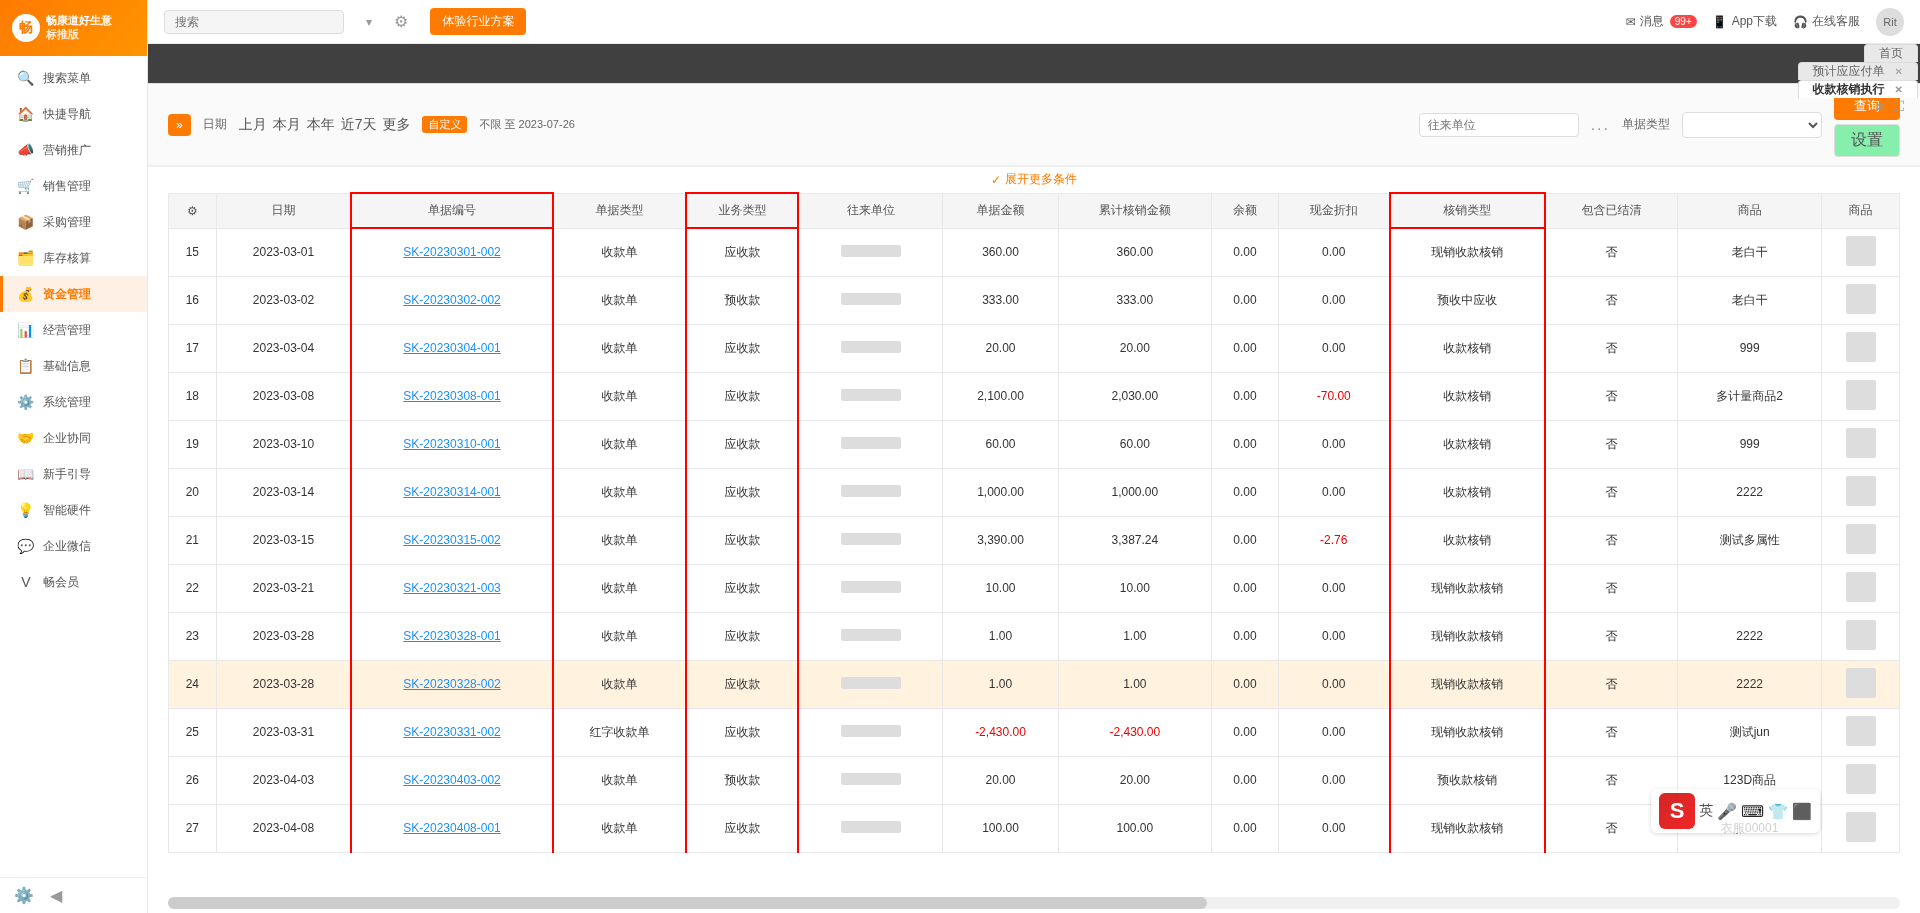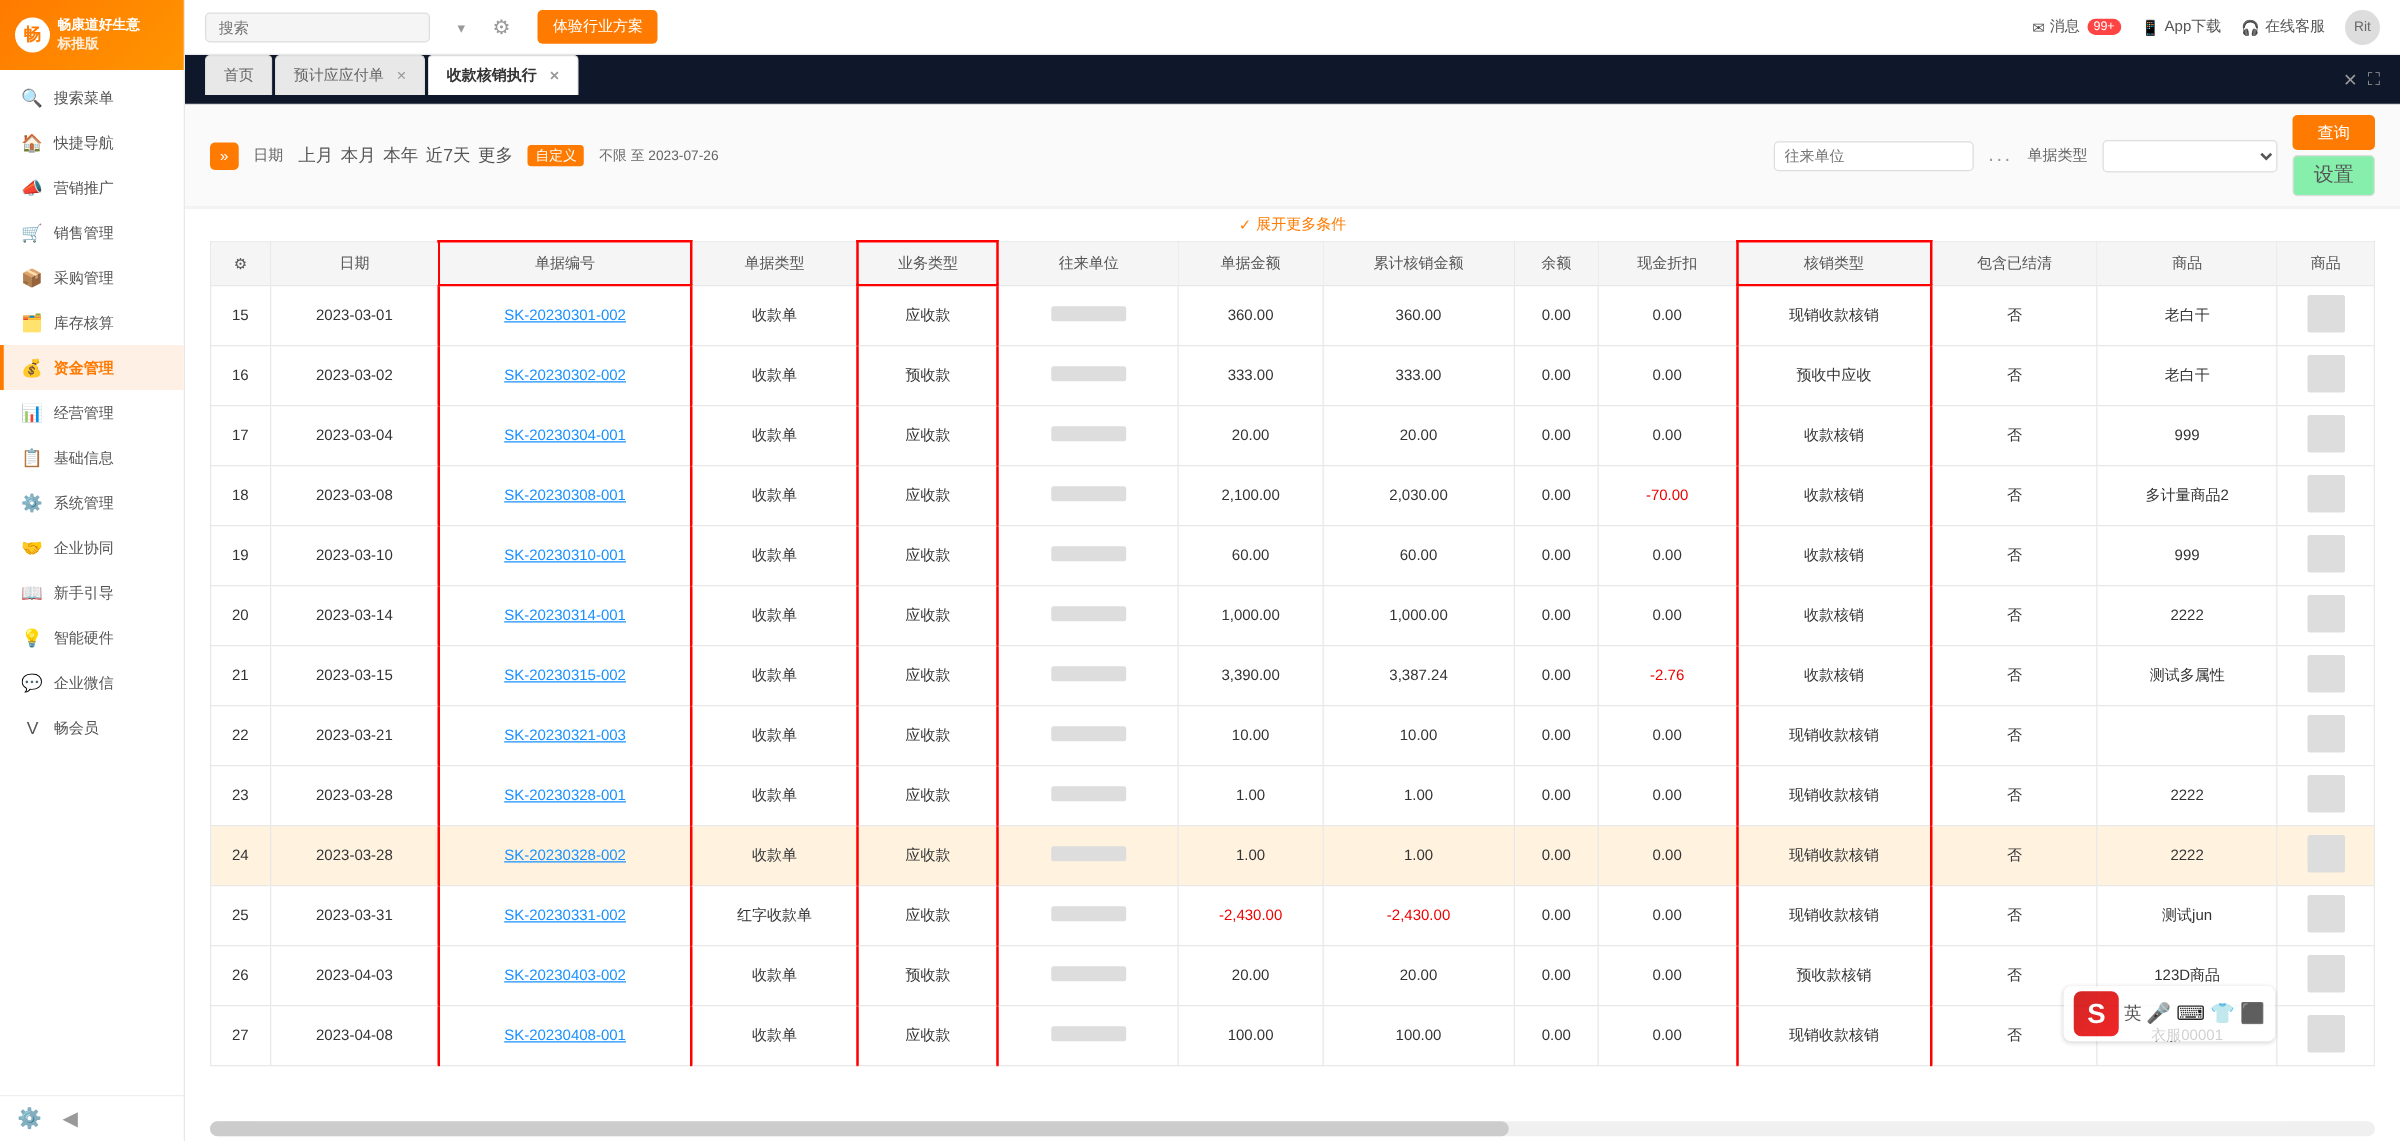--- a/index.html
+++ b/index.html
@@ -27,21 +27,21 @@
     .topbar-input { background: #f5f5f5; border: 1px solid #ddd; border-radius: 4px; padding: 4px 10px; width: 180px; font-size: 12px; color: #999; }
     .topbar-dropdown-arrow { color: #999; cursor: pointer; }
     .topbar-gear { color: #999; cursor: pointer; font-size: 16px; }
     .topbar-btn-orange { background: #ff7a00; color: #fff; border: none; border-radius: 4px; padding: 5px 12px; font-size: 12px; cursor: pointer; white-space: nowrap; }
     .topbar-right { display: flex; align-items: center; gap: 16px; margin-left: auto; }
     .topbar-right-item { display: flex; align-items: center; gap: 4px; color: #555; font-size: 12px; cursor: pointer; }
     .badge { background: #ff4444; color: #fff; border-radius: 8px; padding: 1px 5px; font-size: 10px; margin-left: 2px; }
     .topbar-avatar { width: 28px; height: 28px; background: #ddd; border-radius: 50%; display: flex; align-items: center; justify-content: center; font-size: 11px; color: #666; overflow: hidden; }
 
     
-    .tabbar { height: 40px; background: #0f172a; display: flex; padding-left: 16px; border-bottom: 1px solid #ddd; position: relative; }
+    .tabbar { height: 40px; background: #404040; display: flex; align-items: flex-end; padding-left: 16px; border-bottom: 1px solid #ddd; position: relative; flex-direction: column; }
     .tab { height: 32px; padding: 0 14px; display: flex; align-items: center; gap: 6px; font-size: 12px; cursor: pointer; border-radius: 4px 4px 0 0; border: 1px solid #ddd; border-bottom: none; background: #e8e8e8; color: #666; margin-right: 2px; }
     .tab.active { background: #fff; color: #333; font-weight: bold; z-index: 1; }
     .tab-close { font-size: 10px; color: #999; cursor: pointer; margin-left: 4px; }
     .tabbar-right { margin-left: auto; display: flex; align-items: center; padding-right: 16px; gap: 8px; }
 
     
     .content { flex: 1; background: #fff; overflow: hidden; display: flex; flex-direction: column; }
     .content-header { padding: 12px 20px 8px; border-bottom: 1px solid #f0f0f0; display: flex; align-items: center; justify-content: space-between; }
     .content-title { font-size: 18px; font-weight: bold; color: #333; }
     .content-actions { display: flex; gap: 8px; }

